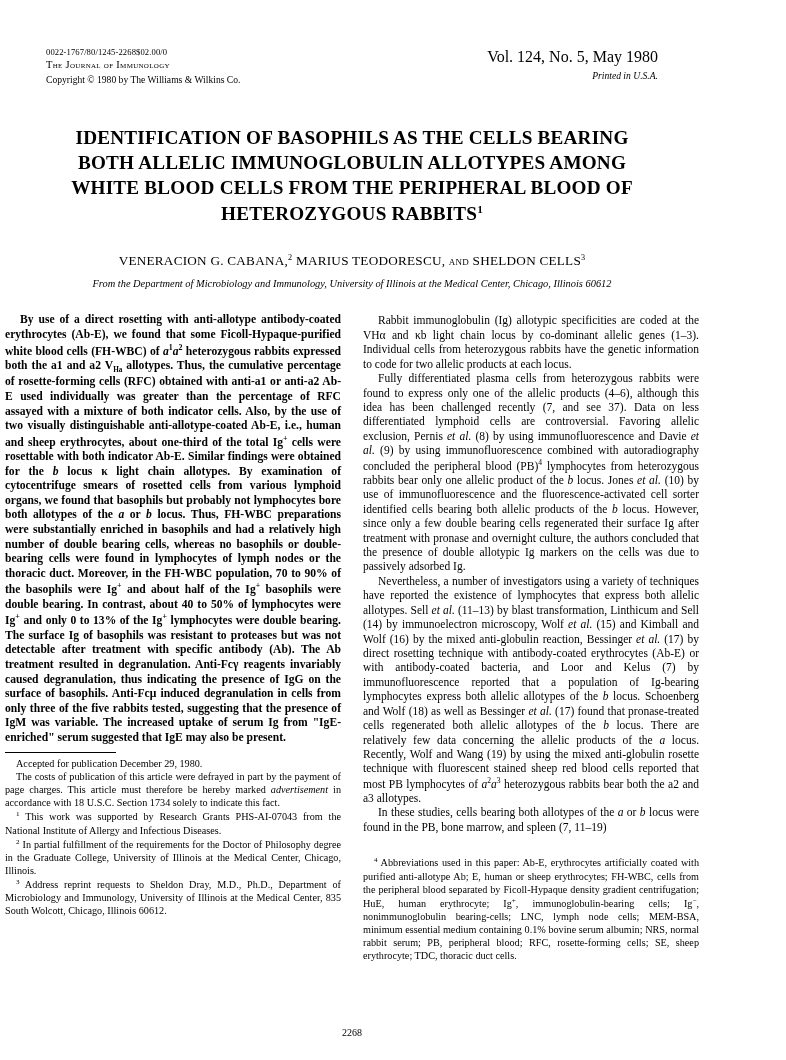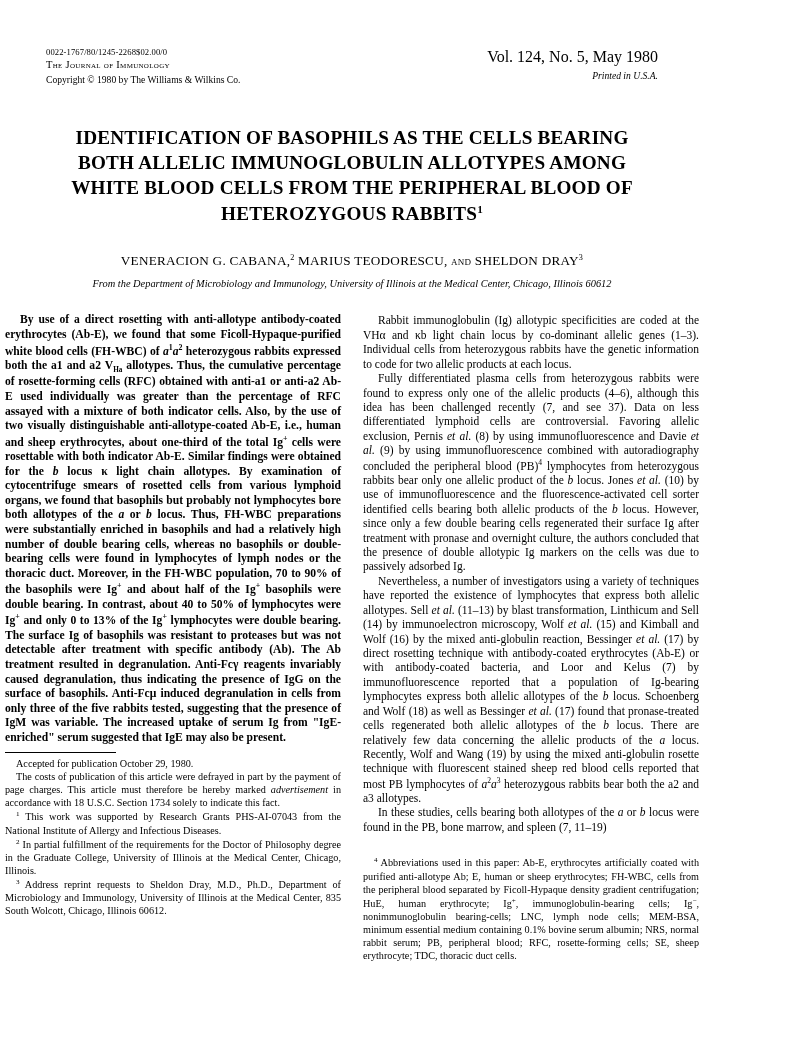--- a/index.html
+++ b/index.html
@@ -145,33 +145,33 @@
       <div class="copyright">Copyright © 1980 by The Williams &amp; Wilkins Co.</div>
     </div>
     <div class="masthead-right">
       <div class="vol-line">Vol. 124, No. 5, May 1980</div>
       <div class="printed">Printed in U.S.A.</div>
     </div>
   </div>
 
   <div class="title"><span>IDENTIFICATION OF BASOPHILS AS THE CELLS BEARING BOTH ALLELIC IMMUNOGLOBULIN ALLOTYPES AMONG WHITE BLOOD CELLS FROM THE PERIPHERAL BLOOD OF HETEROZYGOUS RABBITS</span><sup>1</sup></div>
 
-  <div class="authors"><span>VENERACION G. CABANA,</span><sup>2</sup><span> MARIUS TEODORESCU, </span><span class="sc">and</span><span> SHELDON DRAY</span><sup>3</sup></div>
+  <div class="authors"><span>VENERACION G. CABANA,</span><sup>2</sup><span> MARIUS TEODORESCU, </span><span class="sc">and</span><span> SHELDON CELLS</span><sup>3</sup></div>
 
   <div class="affiliation">From the Department of Microbiology and Immunology, University of Illinois at the Medical Center, Chicago, Illinois 60612</div>
 
   <div class="columns">
 
     <div class="col col-left-inner">
       <div class="abstract"><span>By use of a direct rosetting with anti-allotype antibody-coated erythrocytes (Ab-E), we found that some Ficoll-Hypaque-purified white blood cells (FH-WBC) of </span><i>a</i><sup>1</sup><i>a</i><sup>2</sup><span> heterozygous rabbits expressed both the a1 and a2 V</span><sub>Ha</sub><span> allotypes. Thus, the cumulative percentage of rosette-forming cells (RFC) obtained with anti-a1 or anti-a2 Ab-E used individually was greater than the percentage of RFC assayed with a mixture of both indicator cells. Also, by the use of two visually distinguishable anti-allotype-coated Ab-E, i.e., human and sheep erythrocytes, about one-third of the total Ig</span><sup>+</sup><span> cells were rosettable with both indicator Ab-E. Similar findings were obtained for the </span><i>b</i><span> locus κ light chain allotypes. By examination of cytocentrifuge smears of rosetted cells from various lymphoid organs, we found that basophils but probably not lymphocytes bore both allotypes of the </span><i>a</i><span> or </span><i>b</i><span> locus. Thus, FH-WBC preparations were substantially enriched in basophils and had a relatively high number of double bearing cells, whereas no basophils or double-bearing cells were found in lymphocytes of lymph nodes or the thoracic duct. Moreover, in the FH-WBC population, 70 to 90% of the basophils were Ig</span><sup>+</sup><span> and about half of the Ig</span><sup>+</sup><span> basophils were double bearing. In contrast, about 40 to 50% of lymphocytes were Ig</span><sup>+</sup><span> and only 0 to 13% of the Ig</span><sup>+</sup><span> lymphocytes were double bearing. The surface Ig of basophils was resistant to proteases but was not detectable after treatment with specific antibody (Ab). The Ab treatment resulted in degranulation. Anti-Fcγ reagents invariably caused degranulation, thus indicating the presence of IgG on the surface of basophils. Anti-Fcμ induced degranulation in cells from only three of the five rabbits tested, suggesting that the presence of IgM was variable. The increased uptake of serum Ig from "IgE-enriched" serum suggested that IgE may also be present.</span></div>
 
       <hr class="rule">
 
       <div class="footnotes">
-        <p>Accepted for publication October 29, 1980.</p>
+        <p>Accepted for publication December 29, 1980.</p>
         <p><span>The costs of publication of this article were defrayed in part by the payment of page charges. This article must therefore be hereby marked </span><i>advertisement</i><span> in accordance with 18 U.S.C. Section 1734 solely to indicate this fact.</span></p>
         <p><sup>1</sup><span> This work was supported by Research Grants PHS-AI-07043 from the National Institute of Allergy and Infectious Diseases.</span></p>
         <p><sup>2</sup><span> In partial fulfillment of the requirements for the Doctor of Philosophy degree in the Graduate College, University of Illinois at the Medical Center, Chicago, Illinois.</span></p>
         <p><sup>3</sup><span> Address reprint requests to Sheldon Dray, M.D., Ph.D., Department of Microbiology and Immunology, University of Illinois at the Medical Center, 835 South Wolcott, Chicago, Illinois 60612.</span></p>
       </div>
     </div>
 
     <div class="col">
       <div class="body-text">
         <p>Rabbit immunoglobulin (Ig) allotypic specificities are coded at the VHα and κb light chain locus by co-dominant allelic genes (1–3). Individual cells from heterozygous rabbits have the genetic information to code for two allelic products at each locus.</p>
@@ -180,14 +180,15 @@
         <p><span>In these studies, cells bearing both allotypes of the </span><i>a</i><span> or </span><i>b</i><span> locus were found in the PB, bone marrow, and spleen (7, 11–19)</span></p>
       </div>
 
       <div class="footnotes footnote-block-right">
         <p><sup>4</sup><span> Abbreviations used in this paper: Ab-E, erythrocytes artificially coated with purified anti-allotype Ab; E, human or sheep erythrocytes; FH-WBC, cells from the peripheral blood separated by Ficoll-Hypaque density gradient centrifugation; HuE, human erythrocyte; Ig</span><sup>+</sup><span>, immunoglobulin-bearing cells; Ig</span><sup>−</sup><span>, nonimmunoglobulin bearing-cells; LNC, lymph node cells; MEM-BSA, minimum essential medium containing 0.1% bovine serum albumin; NRS, normal rabbit serum; PB, peripheral blood; RFC, rosette-forming cells; SE, sheep erythrocyte; TDC, thoracic duct cells.</span></p>
       </div>
     </div>
 
   </div>
 
+  <div class="page-number">2268</div>
 
 </div>
 
 </body></html>

